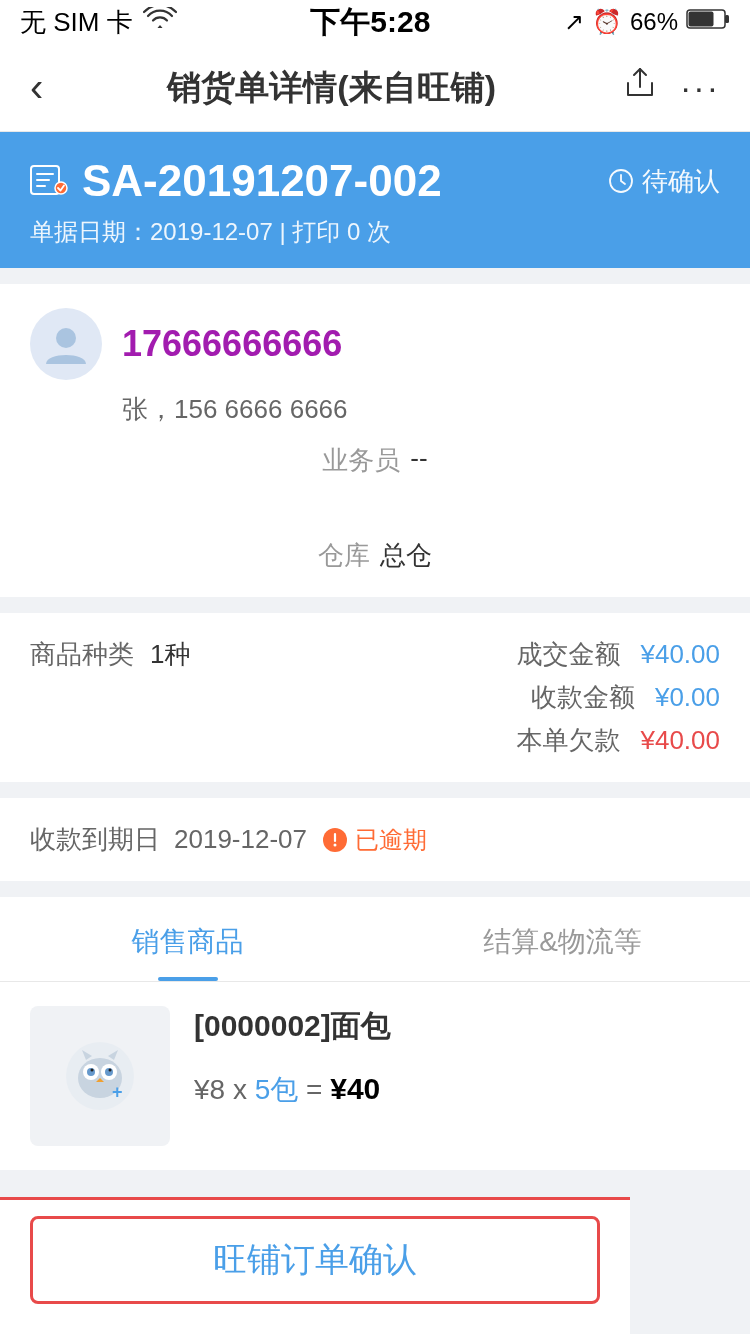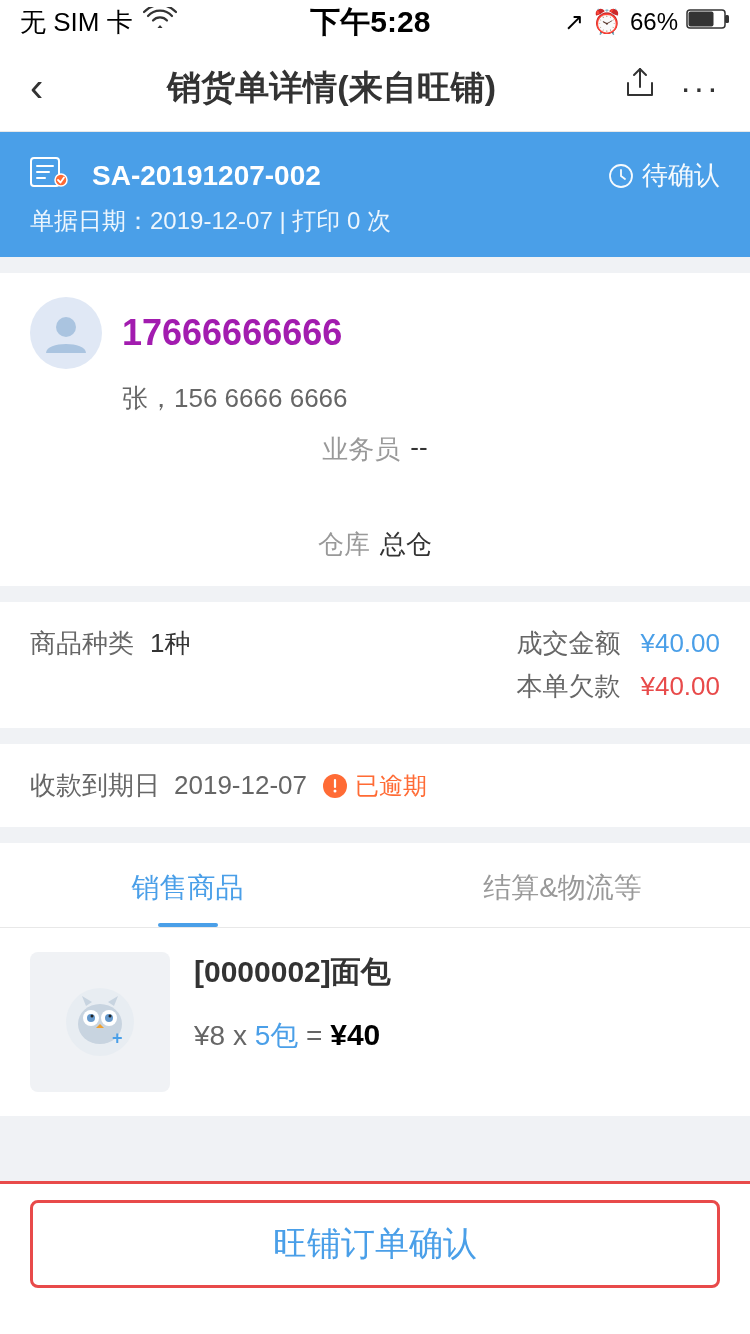--- a/index.html
+++ b/index.html
@@ -66,22 +66,22 @@
     }
     .order-header-top {
       display: flex;
       align-items: center;
       justify-content: space-between;
       margin-bottom: 10px;
     }
     .order-id {
       display: flex;
       align-items: center;
-      gap: 24px;
-      font-size: 28px;
+      gap: 14px;
+      font-size: 44px;
       font-weight: 700;
       color: #fff;
     }
     .order-status {
       display: flex;
       align-items: center;
       gap: 8px;
       font-size: 26px;
       color: #fff;
       opacity: 0.95;
@@ -262,23 +262,23 @@
     .content-area {
       background: #f0f2f5;
       min-height: 300px;
     }
 
     
     .bottom-bar {
       position: fixed;
       bottom: 0;
       left: 0;
-      width: 750px;
-      background: #fff;
-      padding: 16px 30px 46px;
+      width: 630px;
+      background: #fff;
+      padding: 16px 30px 30px;
       border-top: 3px solid #e84a4a;
     }
     .confirm-btn {
       width: 100%;
       height: 88px;
       background: #fff;
       border: 3px solid #e84a4a;
       color: #4a9fe8;
       font-size: 34px;
       font-weight: 500;
@@ -394,20 +394,24 @@
     <div class="summary-left">
       <span>商品种类</span>
       <span style="color:#333;font-weight:500;">1种</span>
     </div>
     <div class="summary-right">
       <div class="summary-row">
         <span class="summary-label">成交金额</span>
         <span class="amount-blue">¥40.00</span>
       </div>
       <div class="summary-row">
+        <span class="summary-label">收款金额</span>
+        <span class="amount-blue">¥0.00</span>
+      </div>
+      <div class="summary-row">
         <span class="summary-label">本单欠款</span>
         <span class="amount-red">¥40.00</span>
       </div>
     </div>
   </div>
 
   <div class="due-section">
     <span>收款到期日</span>
     <span>2019-12-07</span>
     <span class="overdue-badge">

